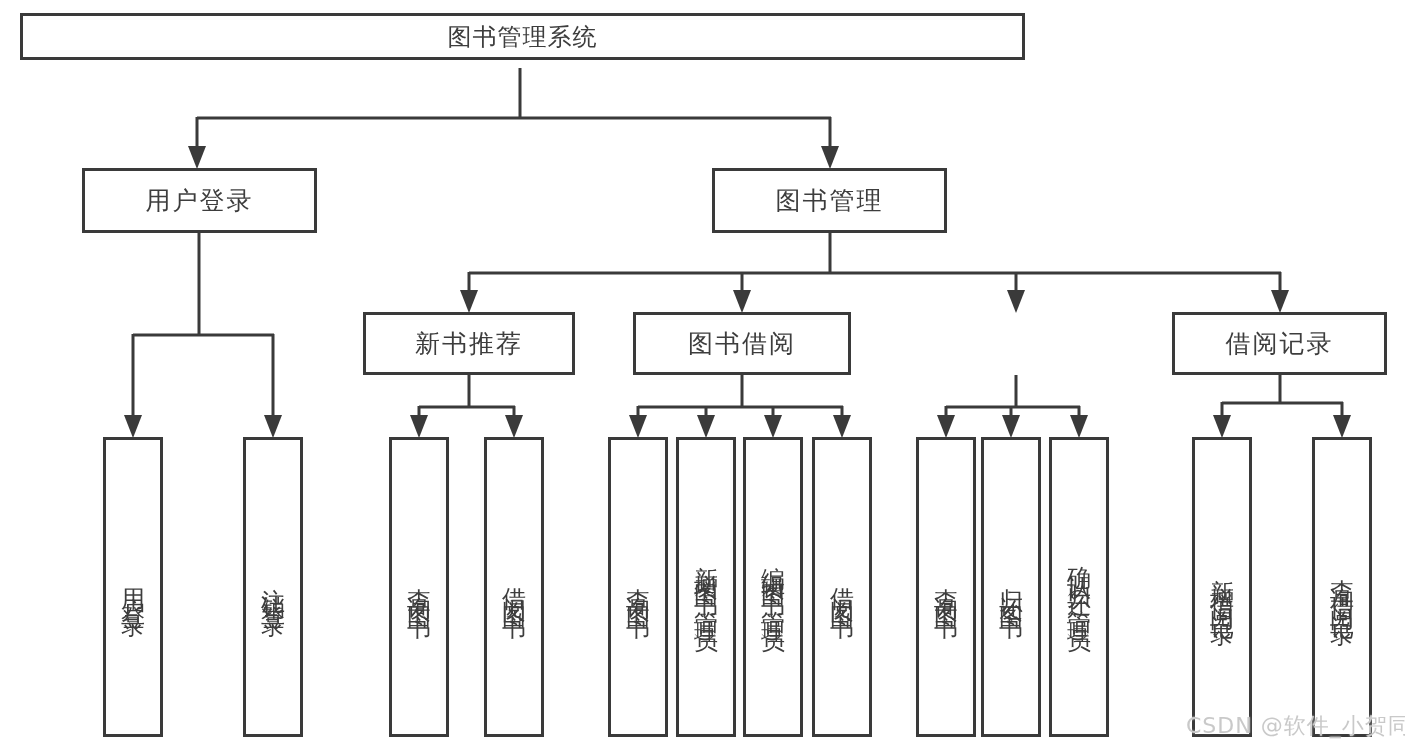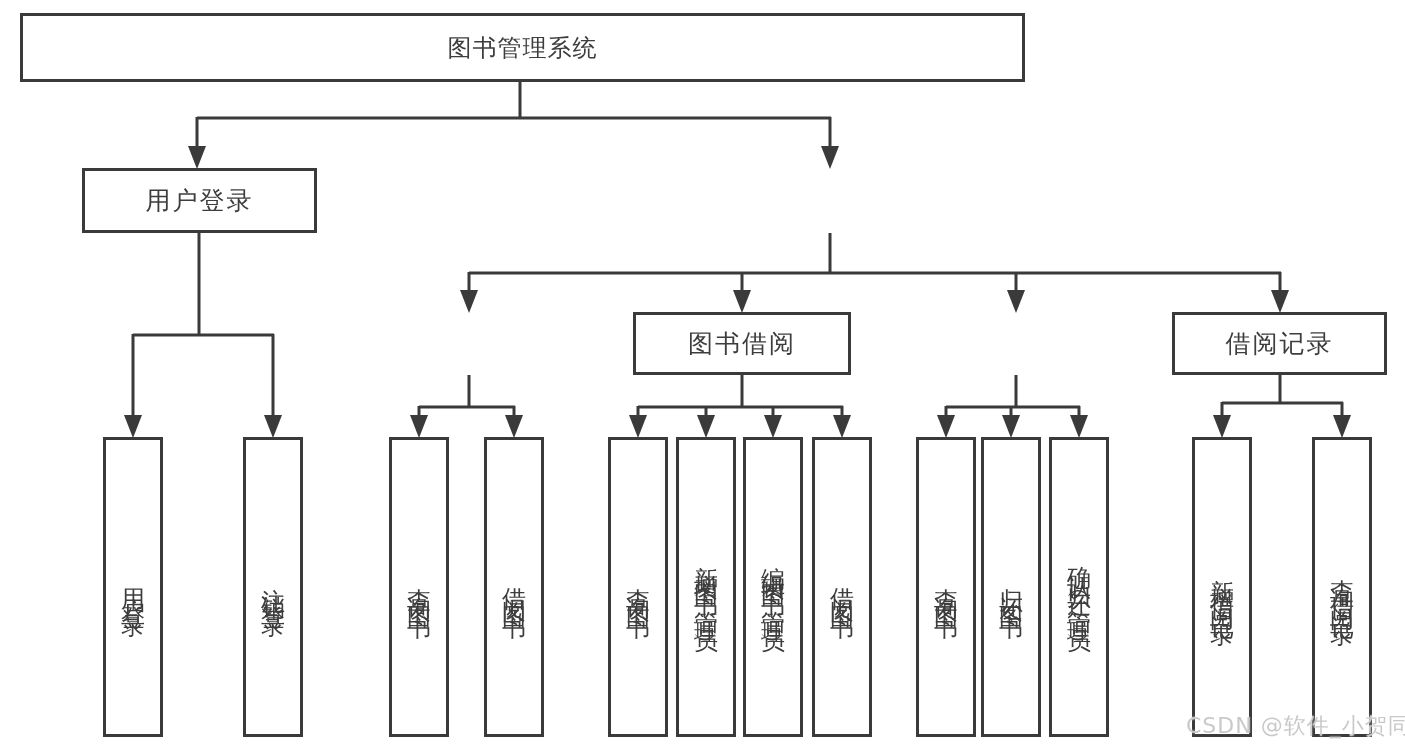--- a/index.html
+++ b/index.html
@@ -118,24 +118,26 @@
       <polygon points="764,415 782,415 773,438"></polygon>
       <polygon points="833,415 851,415 842,438"></polygon>
       <polygon points="937,415 955,415 946,438"></polygon>
       <polygon points="1002,415 1020,415 1011,438"></polygon>
       <polygon points="1070,415 1088,415 1079,438"></polygon>
       <polygon points="1213,415 1231,415 1222,438"></polygon>
       <polygon points="1333,415 1351,415 1342,438"></polygon>
     </g>
   </svg>
 
-  <div class="node hbox rootbox" style="left:20px; top:13px; width:1005px; height:69px;">图书管理系统</div>
+  <div class="node hbox rootbox" style="left:20px; top:13px; width:1005px; height:47px;">图书管理系统</div>
 
   <div class="node hbox" style="left:82px; top:168px; width:235px; height:65px;">用户登录</div>
+  <div class="node hbox" style="left:712px; top:168px; width:235px; height:65px;">图书管理</div>
 
+  <div class="node hbox" style="left:363px; top:312px; width:212px; height:63px;">新书推荐</div>
   <div class="node hbox" style="left:633px; top:312px; width:218px; height:63px;">图书借阅</div>
   <div class="node hbox" style="left:1172px; top:312px; width:215px; height:63px;">借阅记录</div>
 
   <div class="node vbox" style="left:103px; top:437px; width:60px; height:300px;">用户登录</div>
   <div class="node vbox" style="left:243px; top:437px; width:60px; height:300px;">注销登录</div>
 
   <div class="node vbox" style="left:389px; top:437px; width:60px; height:300px;">查询图书</div>
   <div class="node vbox" style="left:484px; top:437px; width:60px; height:300px;">借阅图书</div>
 
   <div class="node vbox" style="left:608px; top:437px; width:60px; height:300px;">查询图书</div>

